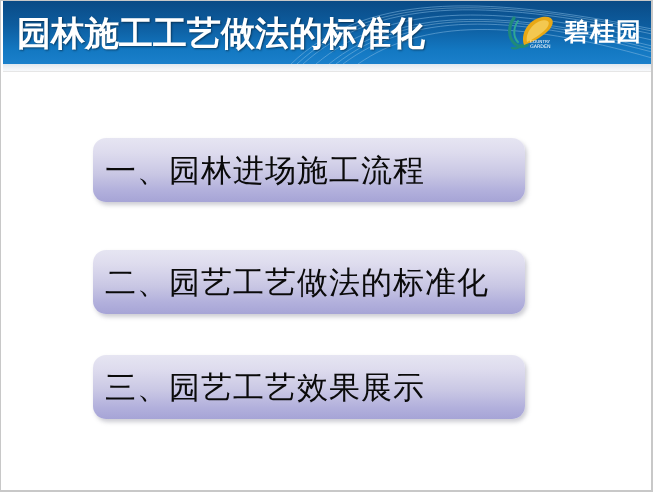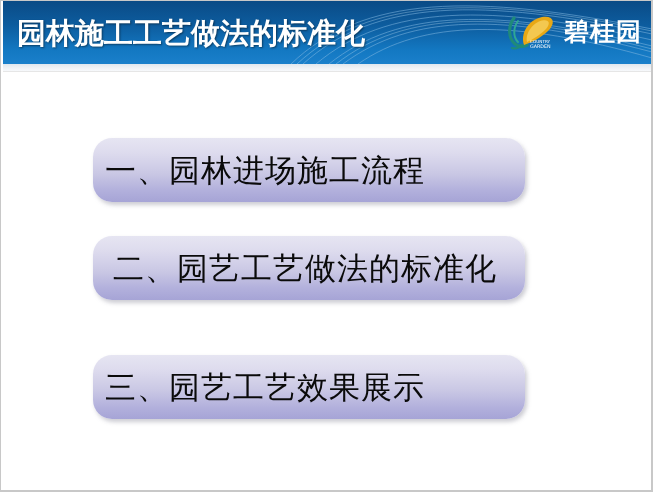--- a/index.html
+++ b/index.html
@@ -39,21 +39,21 @@
     width: 649px;
     height: 63px;
     pointer-events: none;
   }
 
   #header-title {
     position: absolute;
     left: 14px;
     top: 16px;
     color: #ffffff;
-    font-size: 29px;
+    font-size: 34px;
     font-weight: bold;
     letter-spacing: 0px;
     line-height: 33px;
     text-shadow: 1px 1px 2px rgba(0,0,0,0.45);
     white-space: nowrap;
     font-family: "DejaVu Sans", "Liberation Sans", sans-serif;
   }
 
   
   #logo {
@@ -94,33 +94,33 @@
     height: 1px;
     background: #e6e6e6;
   }
 
   
   .content-box {
     position: absolute;
     left: 92px;
     width: 432px;
     height: 64px;
-    border-radius: 19px;
+    border-radius: 13px;
     background: linear-gradient(to bottom,
                 #e6e5f2 0%,
                 #dedcee 22%,
                 #c9c7e4 56%,
                 #b2b0dc 82%,
                 #a6a4d6 100%);
     box-shadow: 2px 3px 4px rgba(120,120,140,0.38);
     display: flex;
     align-items: center;
   }
   #box-1 { top: 137px; }
-  #box-2 { top: 235px; padding-left: 8px; }
+  #box-2 { top: 249px; }
   #box-3 { top: 354px; }
 
   .content-box-label {
     margin-left: 12px;
     color: #0a0a0a;
     font-size: 31px;
     line-height: 36px;
     letter-spacing: 1px;
     white-space: nowrap;
     font-family: "DejaVu Sans", "Liberation Sans", sans-serif;

